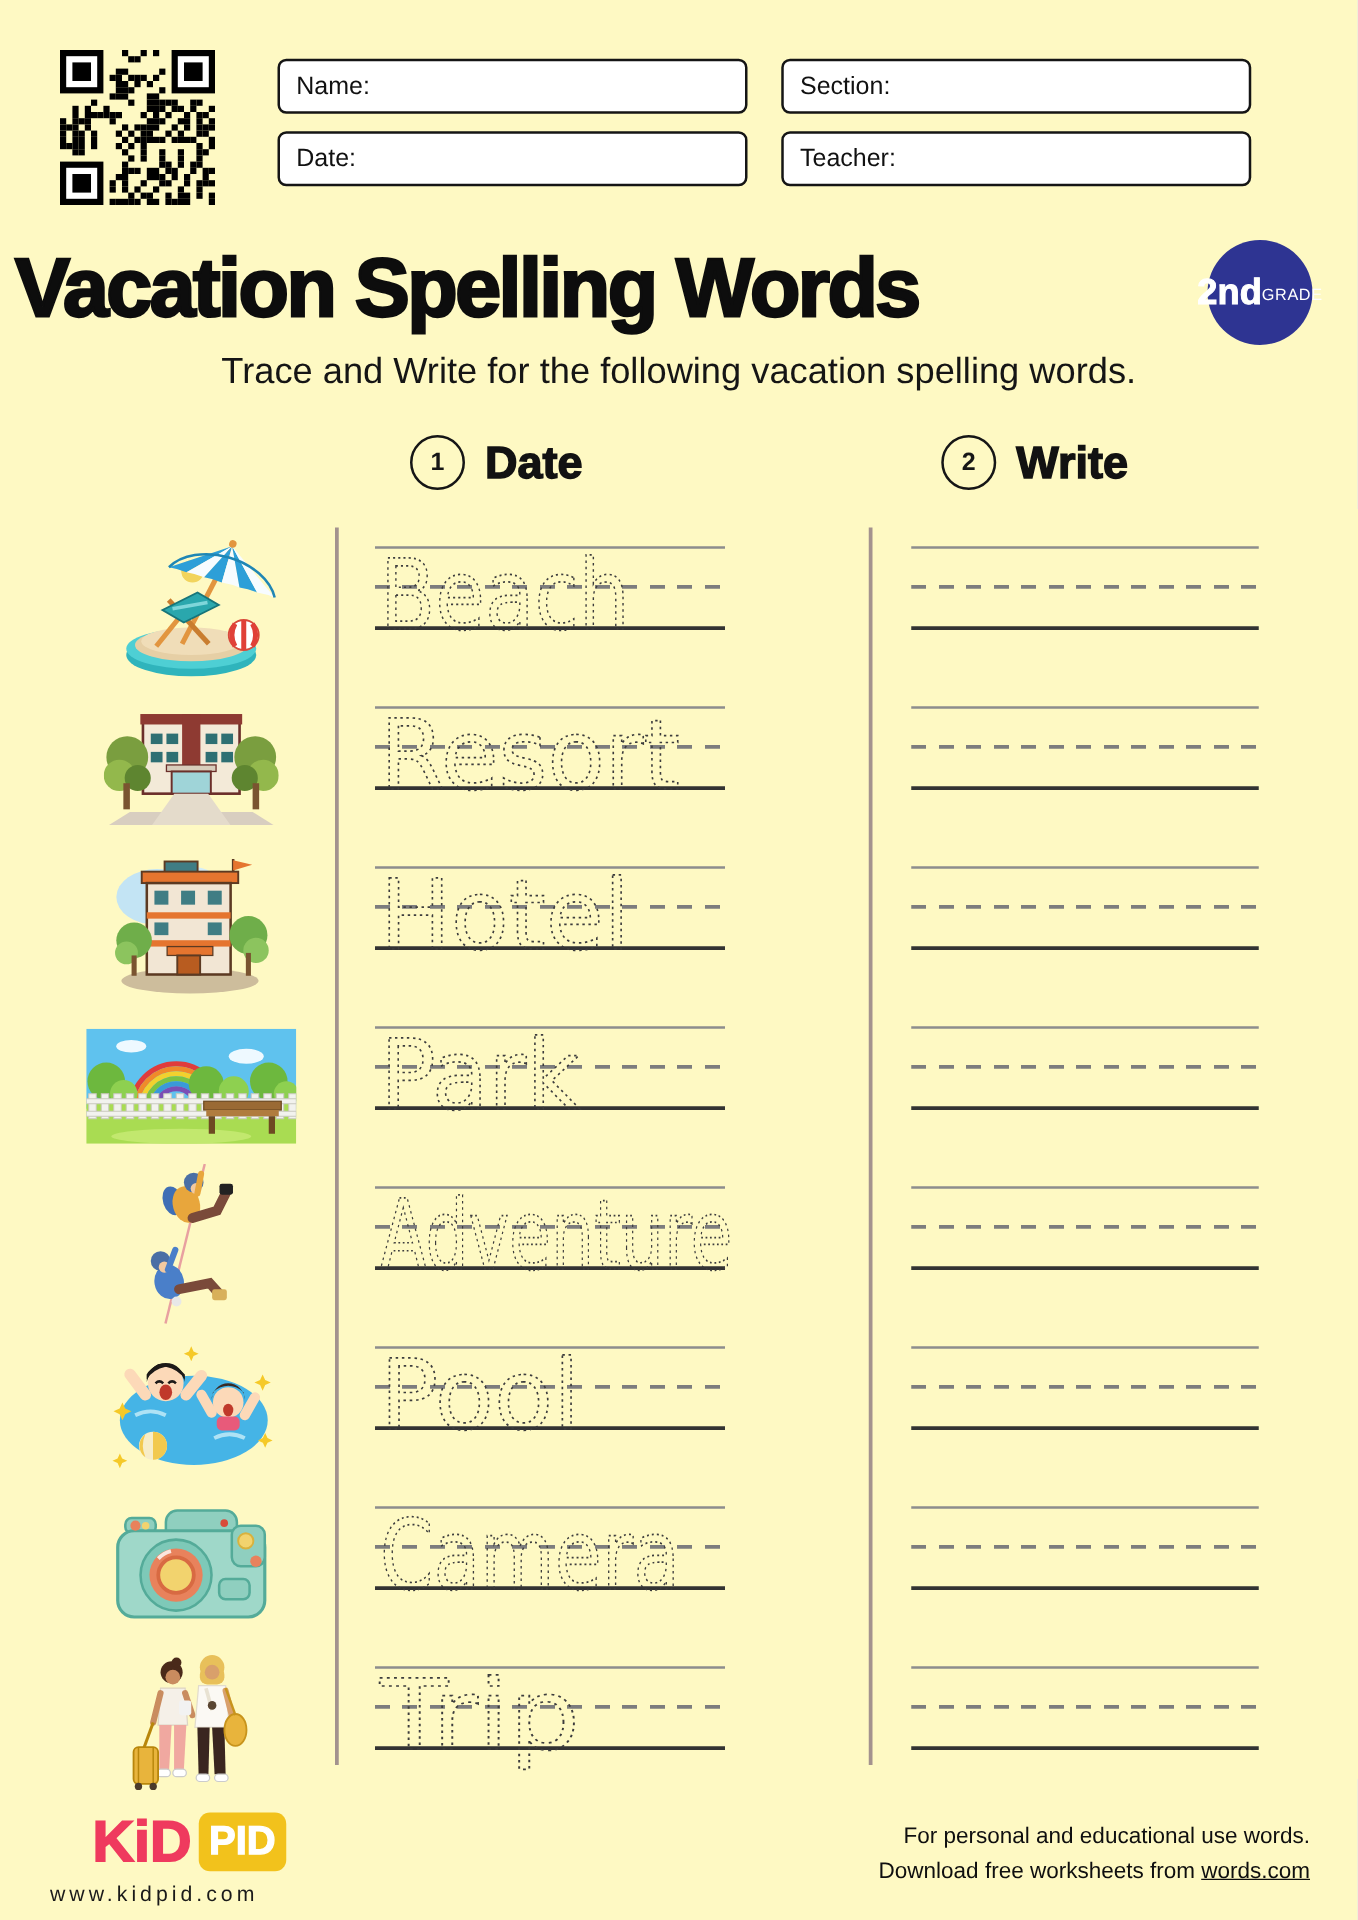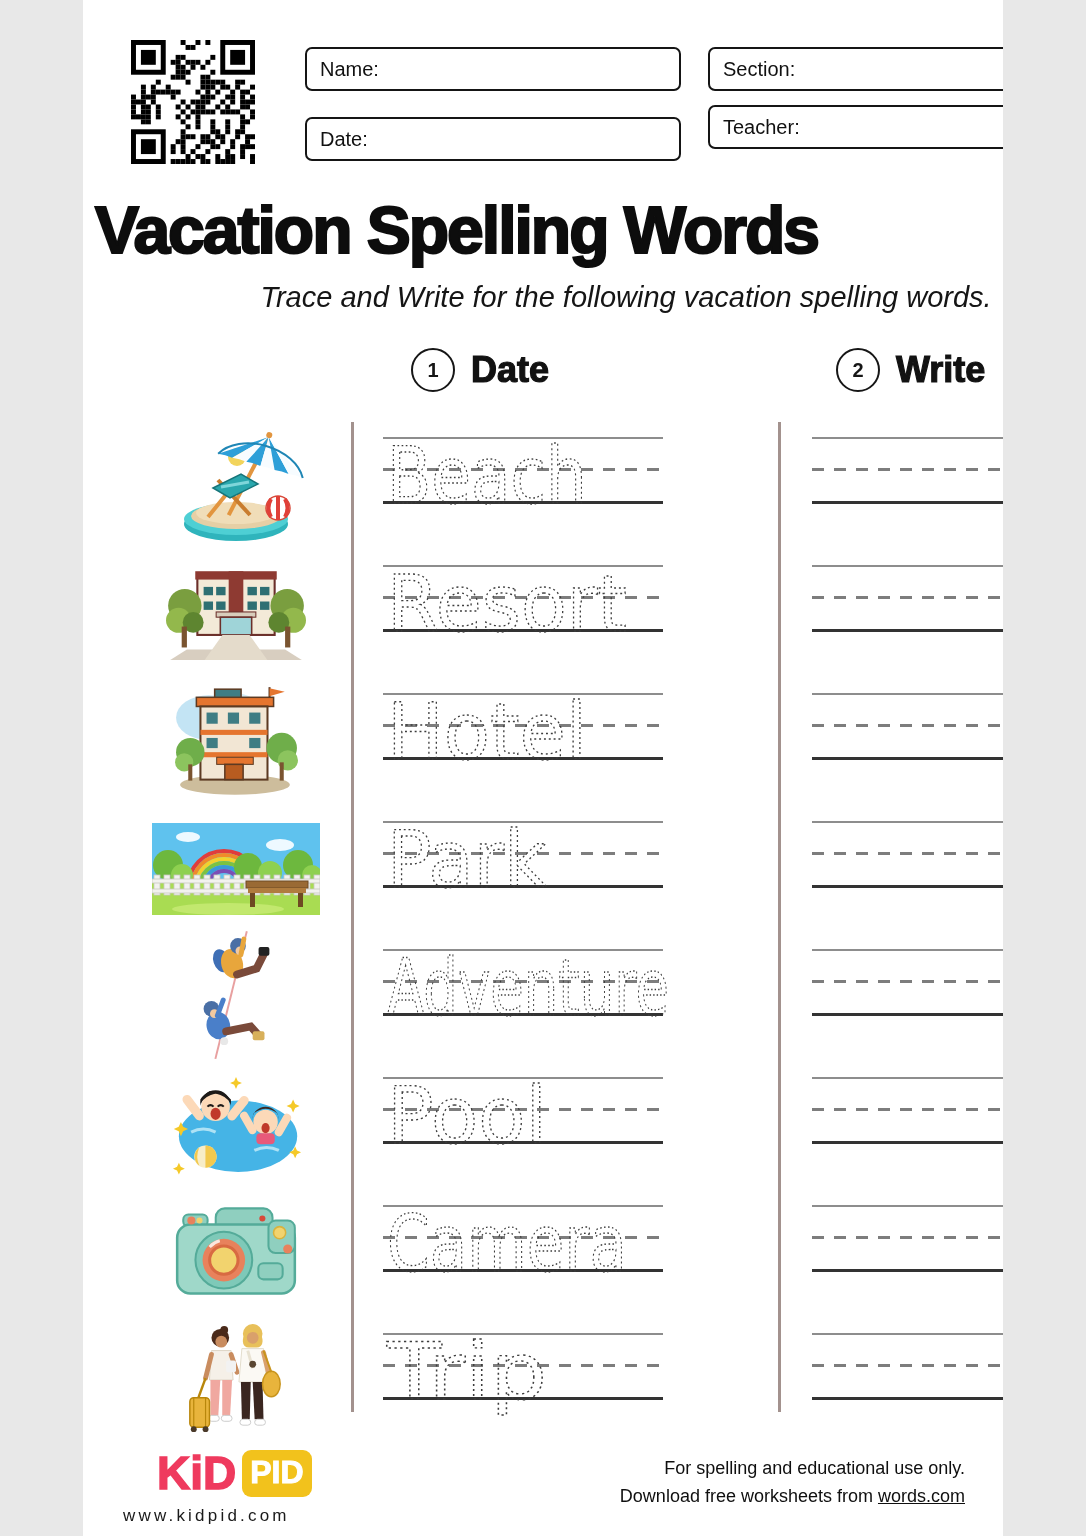--- a/index.html
+++ b/index.html
@@ -1,37 +1,37 @@
 <!DOCTYPE html>
 <html><head>
 <meta charset="utf-8">
 <style>
   html,body{margin:0;padding:0;background:#e8e8e8;}
-  .page{position:relative;width:920px;height:1536px;margin:0 auto;background:#ffffff;
+  .page{position:relative;width:1086px;height:1536px;margin:0 auto;background:#fef9c3;
         font-family:"Liberation Sans",sans-serif;overflow:hidden;}
 
   
   .qr{position:absolute;left:48px;top:40px;width:124px;height:124px;}
   .field{position:absolute;width:376px;height:44px;border:2px solid #151515;border-radius:7px;
          display:flex;align-items:center;padding-left:13px;box-sizing:border-box;
          font-size:20px;color:#111;background:#fff;}
   .f-name{left:222px;top:47px;} .f-section{left:625px;top:47px;}
-  .f-date{left:222px;top:117px;text-align:center;} .f-teacher{left:625px;top:105px;}
+  .f-date{left:222px;top:105px;text-align:center;} .f-teacher{left:625px;top:105px;}
 
   
   .title{position:absolute;left:0;top:180px;width:1010px;text-align:left;margin:12px;
          font-size:66px;font-weight:700;letter-spacing:-2px;color:#0d0d0d;
          -webkit-text-stroke:2.2px #0d0d0d;}
   .badge{position:absolute;left:966px;top:192px;width:84px;height:84px;border-radius:50%;
          display:flex;flex-direction:row;align-items:center;justify-content:center;
          color:#fff;line-height:1;}
   .badge .b1{font-size:29px;font-weight:700;-webkit-text-stroke:0.8px #fff;}
   .badge .b2{font-size:13px;font-weight:400;letter-spacing:0.5px;margin-top:2px;}
   .instruction{position:absolute;left:0;top:281px;width:1086px;text-align:center;margin:0;
-         font-size:29px;color:#151515;font-style:italic;}
+         font-size:29px;color:#151515;}
 
   
   .col-header{position:absolute;top:348px;display:flex;align-items:center;gap:16px;}
   .ch-trace{left:328px;} .ch-write{left:753px;}
   .num-circle{width:44px;height:44px;border:2.5px solid #161616;border-radius:50%;
          display:flex;align-items:center;justify-content:center;
          font-size:20px;font-weight:700;color:#161616;box-sizing:border-box;}
   .ch-label{font-size:36px;font-weight:700;color:#121212;-webkit-text-stroke:1.2px #121212;}
 
   
@@ -664,17 +664,17 @@
     </div>
     </div>
 
   <div class="logo">
     <span class="logo-kid" id="logo-kid" style="color: rgb(239, 58, 94);">KiD</span>
     <span class="logo-pid" id="logo-pid" style="background: rgb(242, 194, 28);">PID</span>
   </div>
   <div class="website">www.kidpid.com</div>
 
   <div class="note">
-    <div>For spelling and educational use only.</div>
+    <div>For personal and educational use words.</div>
     <div><span>Download free worksheets from </span><span class="lnk">words.com</span></div>
   </div>
 
 </div>
 
 </body></html>

